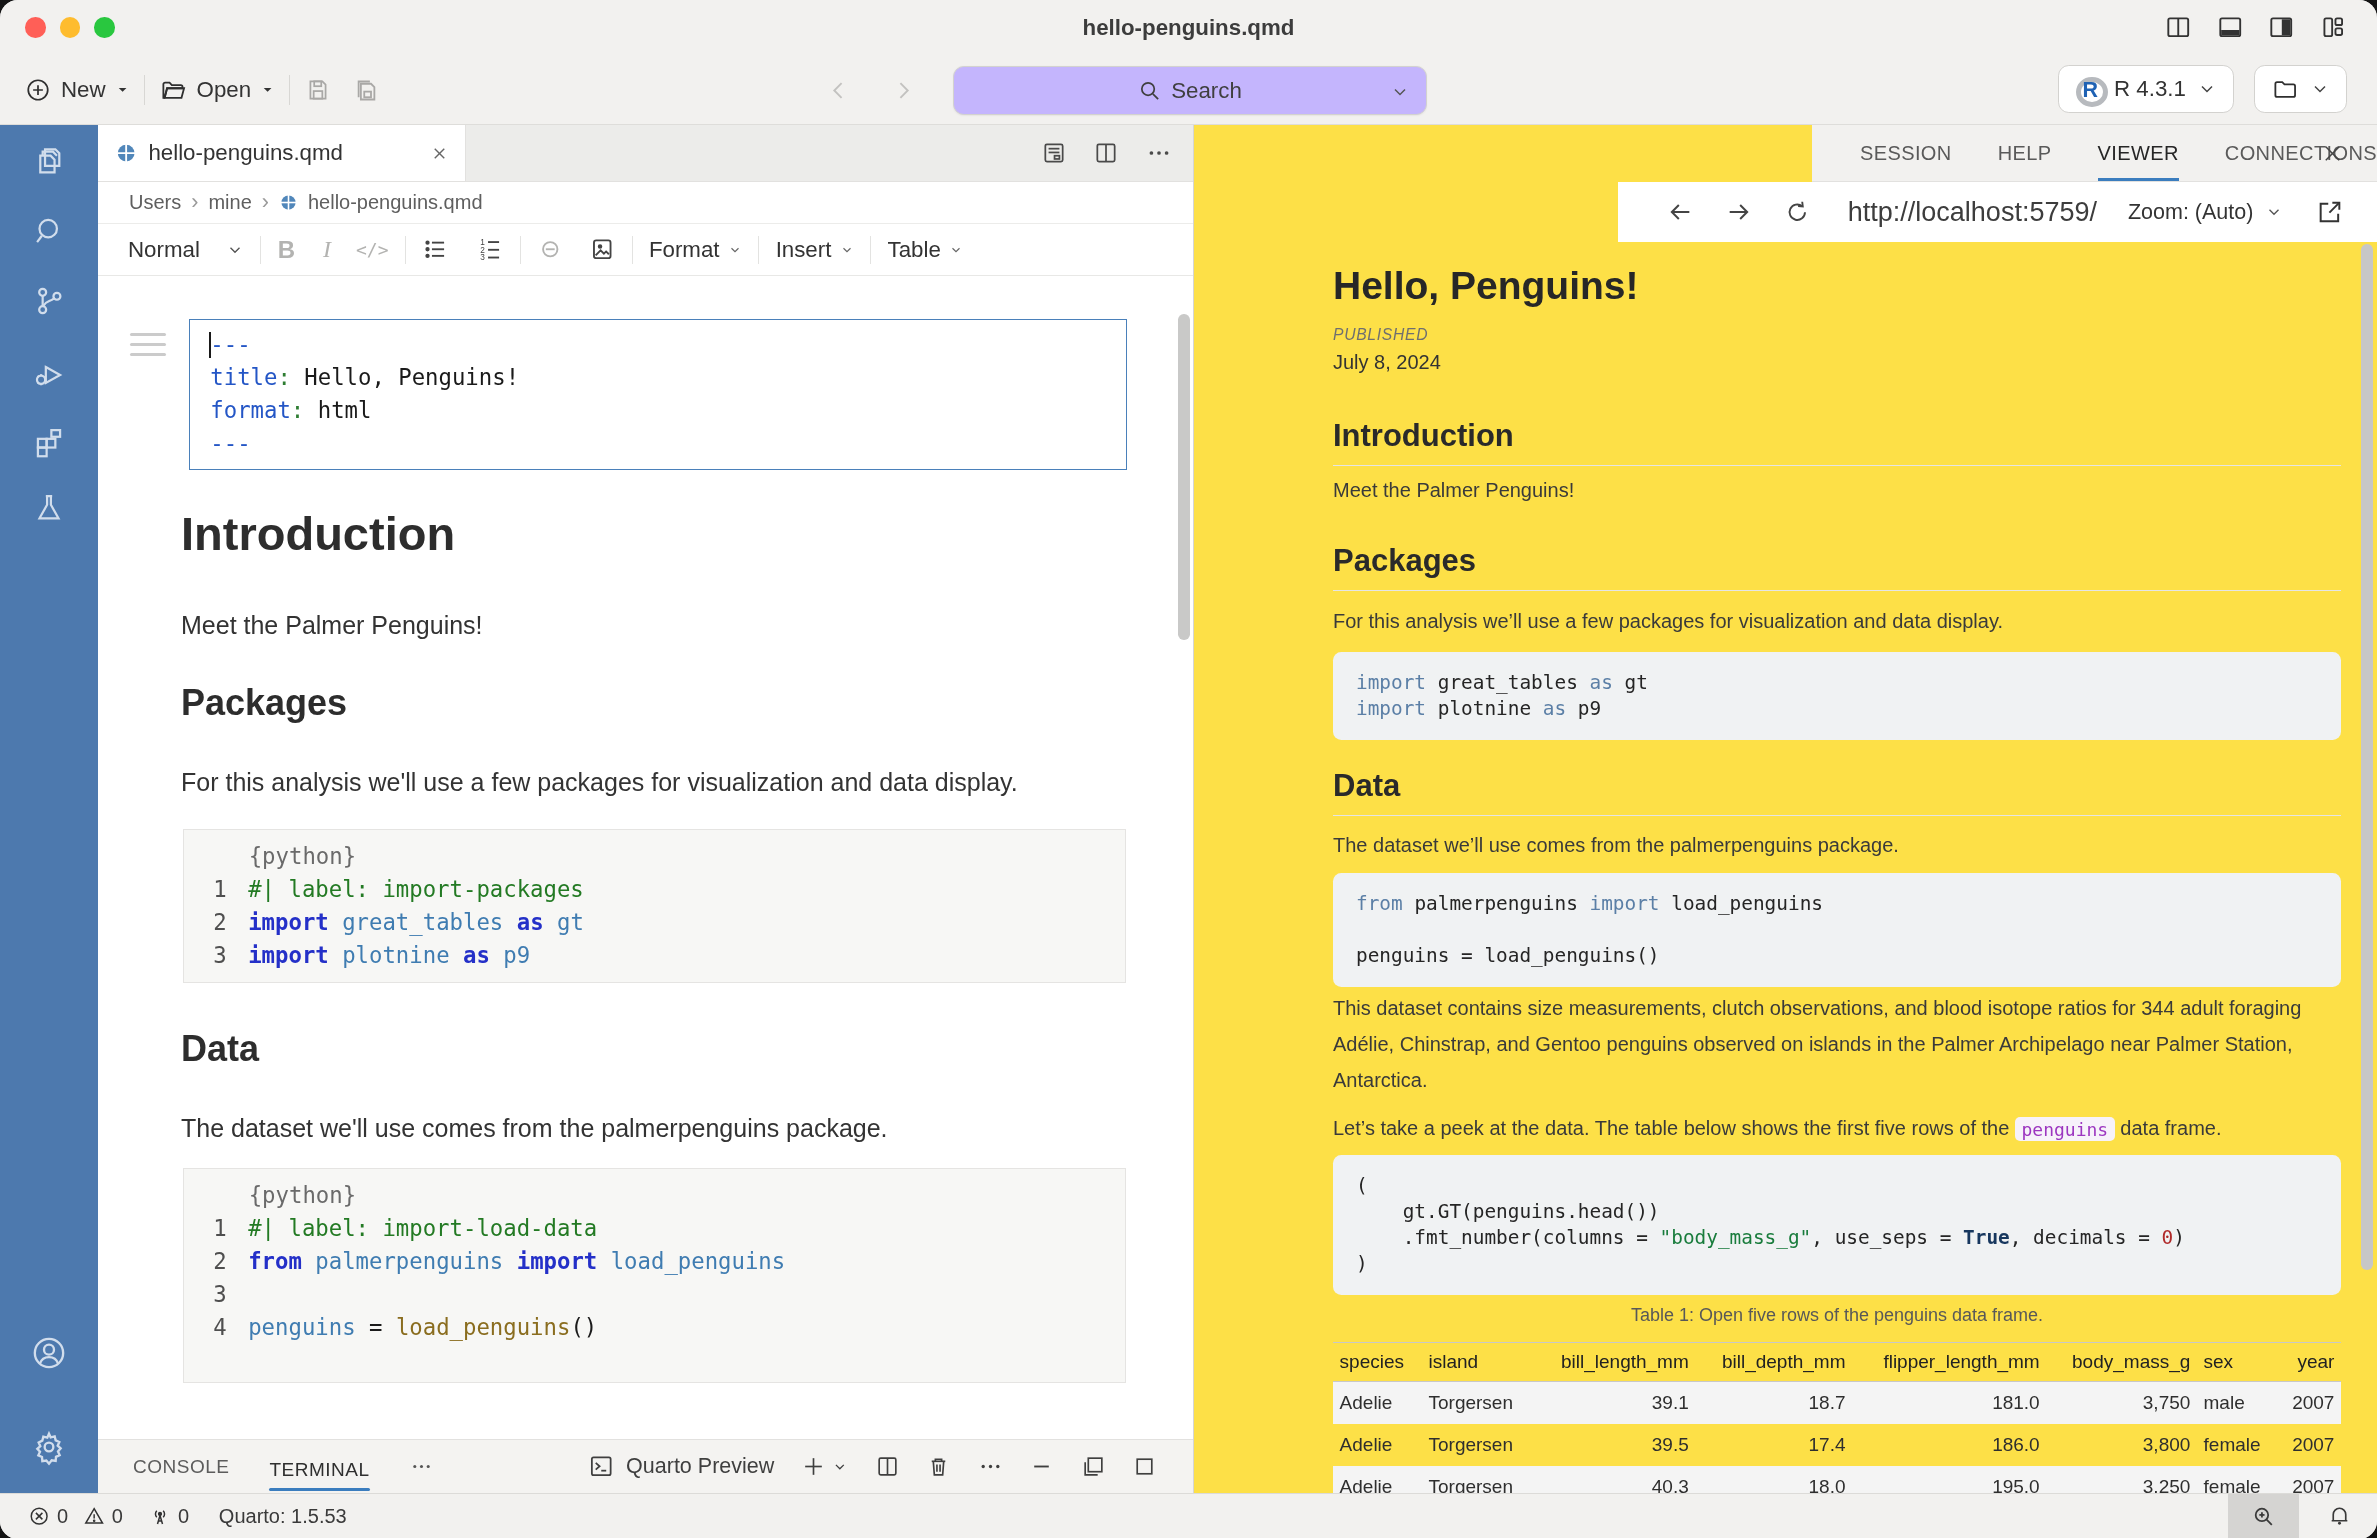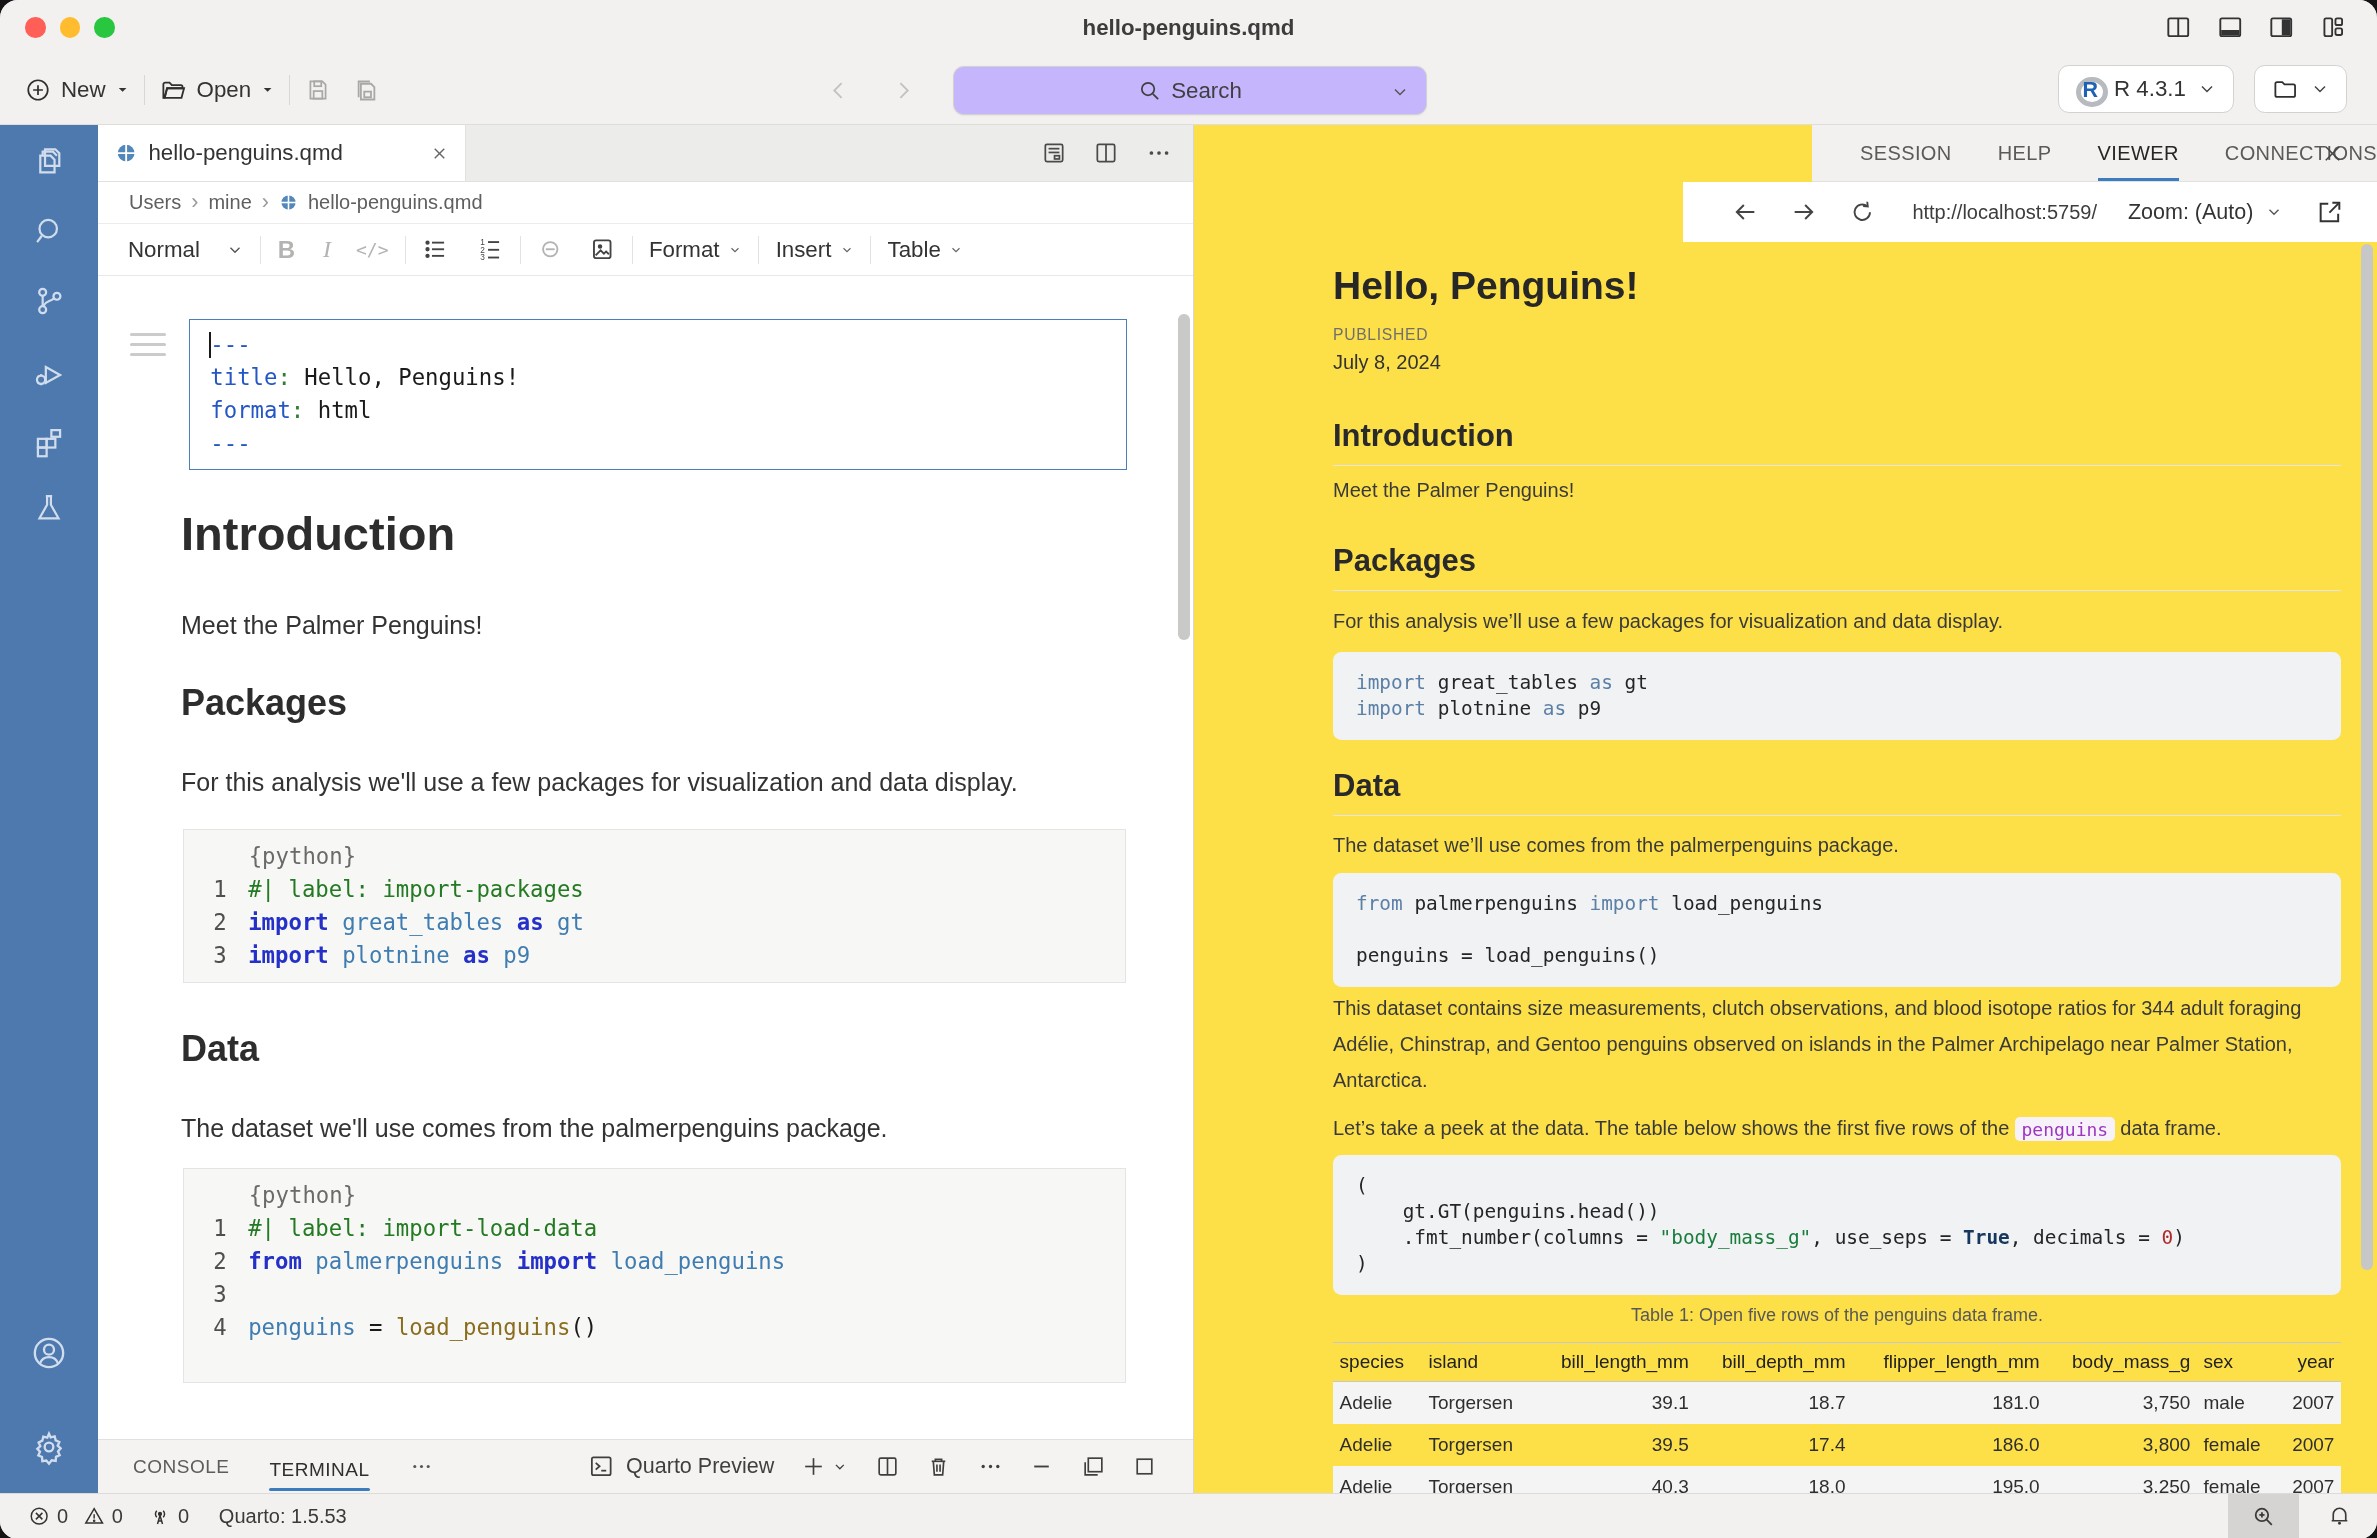--- a/index.html
+++ b/index.html
@@ -83,26 +83,26 @@
   .zoombox{position:absolute;right:78px;top:0;width:71px;height:100%;background:#d5d4d2;display:flex;align-items:center;justify-content:center;color:#3a3a3a;}
   .bell{position:absolute;right:25px;top:9px;color:#3a3a3a;}
   
   .right-col{flex:1;display:flex;flex-direction:column;border-left:1.7px solid #d6d5d3;background:#fde047;min-width:0;min-height:0;align-items:flex-end;}
   .pane-tabs{height:56px;background:#f2f1ef;border-bottom:0.8px solid #e2e1df;display:flex;align-items:center;padding-left:48px;gap:46px;font-size:20px;letter-spacing:0.4px;color:#5a5a5a;position:relative;flex:none;}
   .vtab{height:100%;display:flex;align-items:center;position:relative;}
   .vtab.active{color:#262626;}
   .vtab.active::after{content:"";position:absolute;left:0;right:0;bottom:0;height:3.3px;background:#3b7dbe;}
   .pane-close{position:absolute;right:33px;top:16.5px;color:#444;}
   .vnav{height:60px;display:flex;align-items:center;padding:0 33px 0 48px;gap:31px;color:#444;background:#fff;flex:none;}
-  .vurl{font-size:20px;color:#3d3d3d;margin-left:6px;}
+  .vurl{font-size:27px;color:#3d3d3d;margin-left:6px;}
   .vnav-right{margin-left:auto;display:flex;align-items:center;gap:18px;font-size:21.5px;color:#333;}
   .vcontent{flex:1;position:relative;overflow:hidden;padding:0 36px 0 139px;min-height:0;}
   .vdoc{width:1008px;}
   .vw-h1{margin:23px 0 0;font-size:39px;line-height:41px;font-weight:700;color:#272727;}
-  .vw-pub{margin:20px 0 0;font-size:15.7px;line-height:18px;letter-spacing:0.7px;color:#6f6f6f;}
+  .vw-pub{margin:20px 0 0;font-size:15.7px;line-height:18px;letter-spacing:0.7px;color:#6f6f6f;font-style:italic;}
   .vw-date{margin:6.6px 0 0;font-size:20px;line-height:23px;color:#333;}
   .vw-h2{font-size:31px;line-height:33px;font-weight:600;color:#2a2a2a;padding-bottom:13.2px;border-bottom:0.8px solid #e5e5e5;}
   .vw-p{font-size:20px;line-height:25px;color:#3a3a3a;}
   .vcode{background:#f0f2f3;border-radius:8.3px;padding:18px 23px;font-family:"DejaVu Sans Mono",monospace;font-size:19.4px;line-height:26px;color:#252525;}
   .vw .tk-kw{color:#5b7fa6;}
   .vw .tk-pl{color:#252525;}
   .vw .tk-str{color:#197c3c;}
   .vw .tk-num{color:#b02a2a;}
   .vw .tk-bool{color:#17375e;font-weight:700;}
   .icode{font-family:"DejaVu Sans Mono",monospace;font-size:18px;color:#9c36c0;background:#f7f2fa;padding:1.7px 6.6px;border-radius:5px;}

